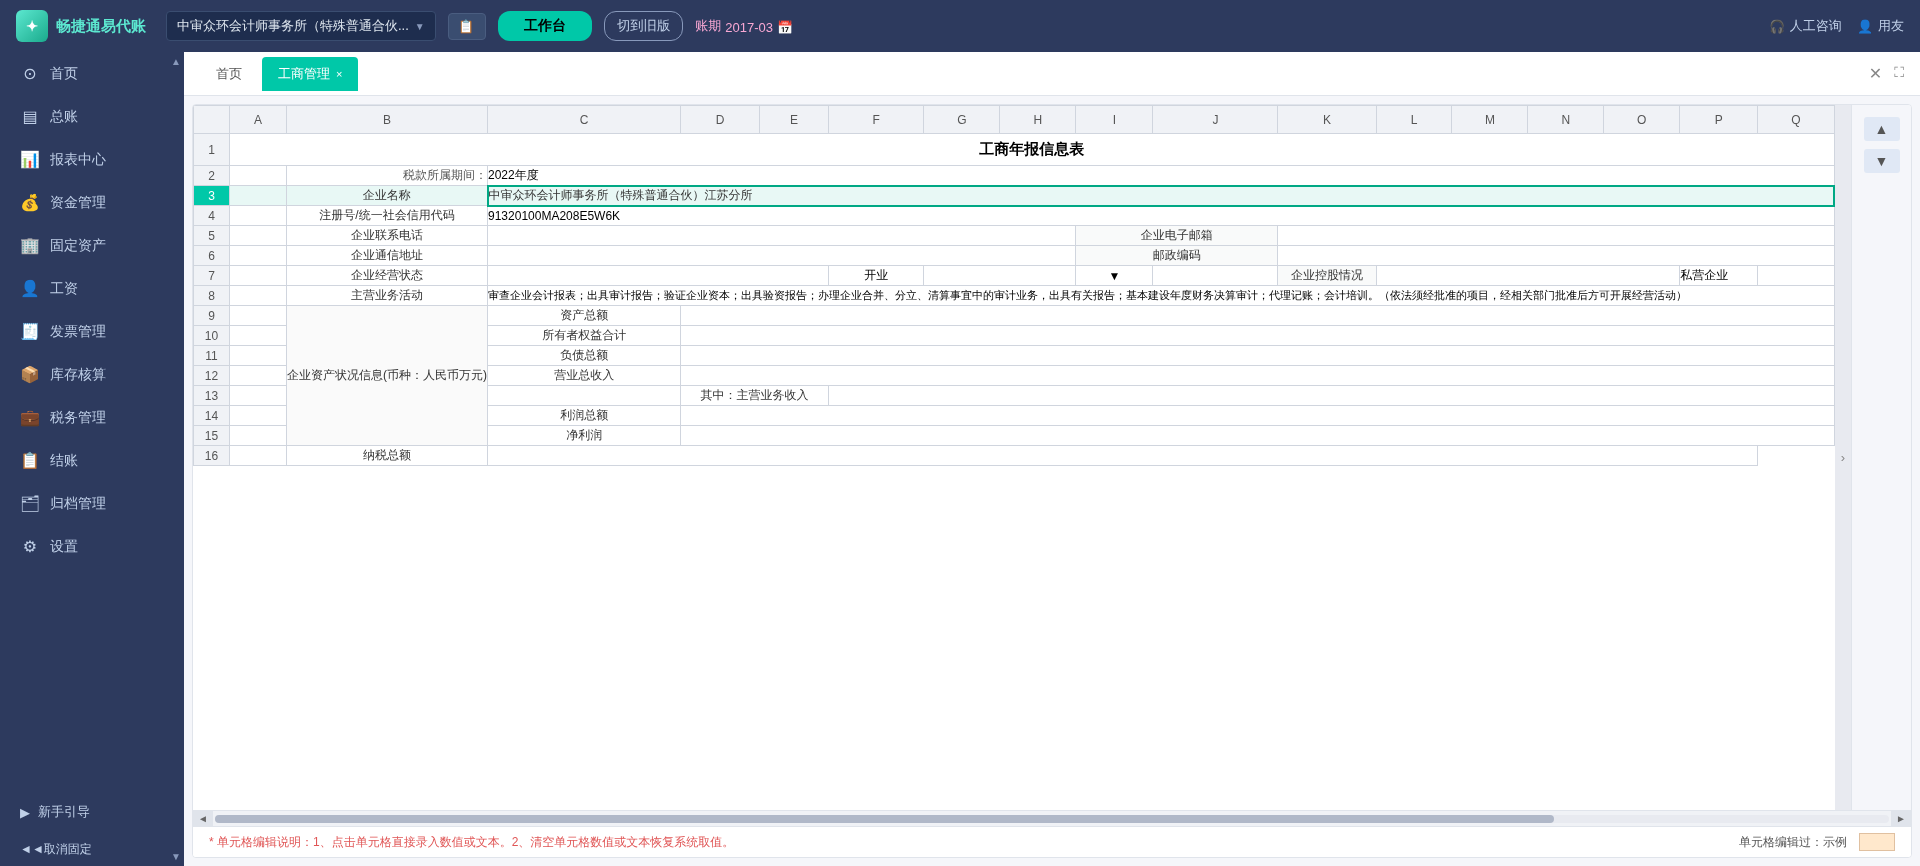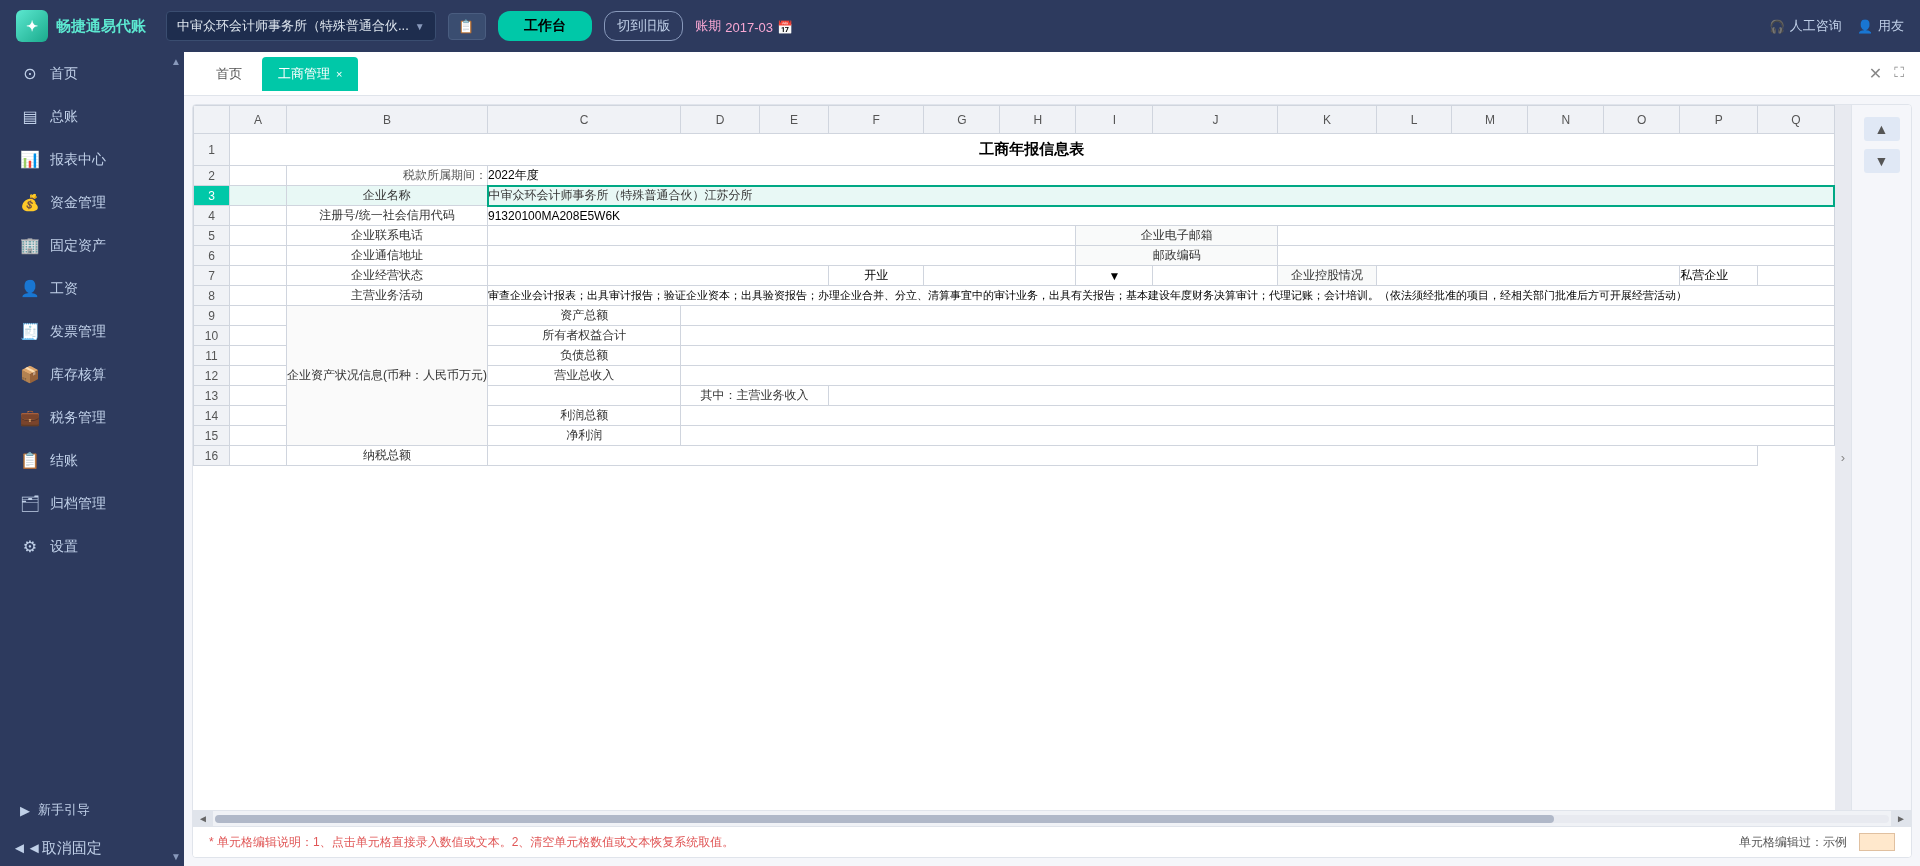--- a/index.html
+++ b/index.html
@@ -21,21 +21,21 @@
 
     
     .main-layout { display: flex; flex: 1; overflow: hidden; }
 
     
     .sidebar { width: 168px; background: #2d3a5e; display: flex; flex-direction: column; flex-shrink: 0; overflow-y: auto; }
     .sidebar-item { display: flex; align-items: center; gap: 10px; padding: 12px 20px; color: #c0d0e8; cursor: pointer; font-size: 14px; }
     .sidebar-item .icon { font-size: 16px; width: 20px; text-align: center; }
     .sidebar-bottom { margin-top: auto; }
     .sidebar-bottom .new-user { display: flex; align-items: center; gap: 8px; padding: 12px 20px; color: #c0d0e8; cursor: pointer; font-size: 13px; }
-    .sidebar-bottom .cancel-fixed { display: flex; align-items: flex-end; gap: 8px; padding: 8px 12px; color: #c0d0e8; cursor: pointer; font-size: 15px; }
+    .sidebar-bottom .cancel-fixed { display: flex; align-items: flex-end; gap: 8px; padding: 8px 20px; color: #c0d0e8; cursor: pointer; font-size: 12px; }
 
     
     .content-area { flex: 1; display: flex; flex-direction: column; overflow: hidden; background: #f5f6fa; }
 
     
     .tabbar { background: #fff; border-bottom: 1px solid #e0e4eb; display: flex; align-items: center; padding: 0 16px; height: 44px; flex-shrink: 0; gap: 4px; }
     .tab-home { padding: 8px 16px; color: #555; cursor: pointer; font-size: 13px; }
     .tab-active { background: #00c8a8; color: white; border-radius: 4px 4px 0 0; padding: 8px 16px; display: flex; align-items: center; gap: 6px; cursor: pointer; font-size: 13px; }
     .tab-active .close-icon { font-size: 11px; cursor: pointer; }
 

